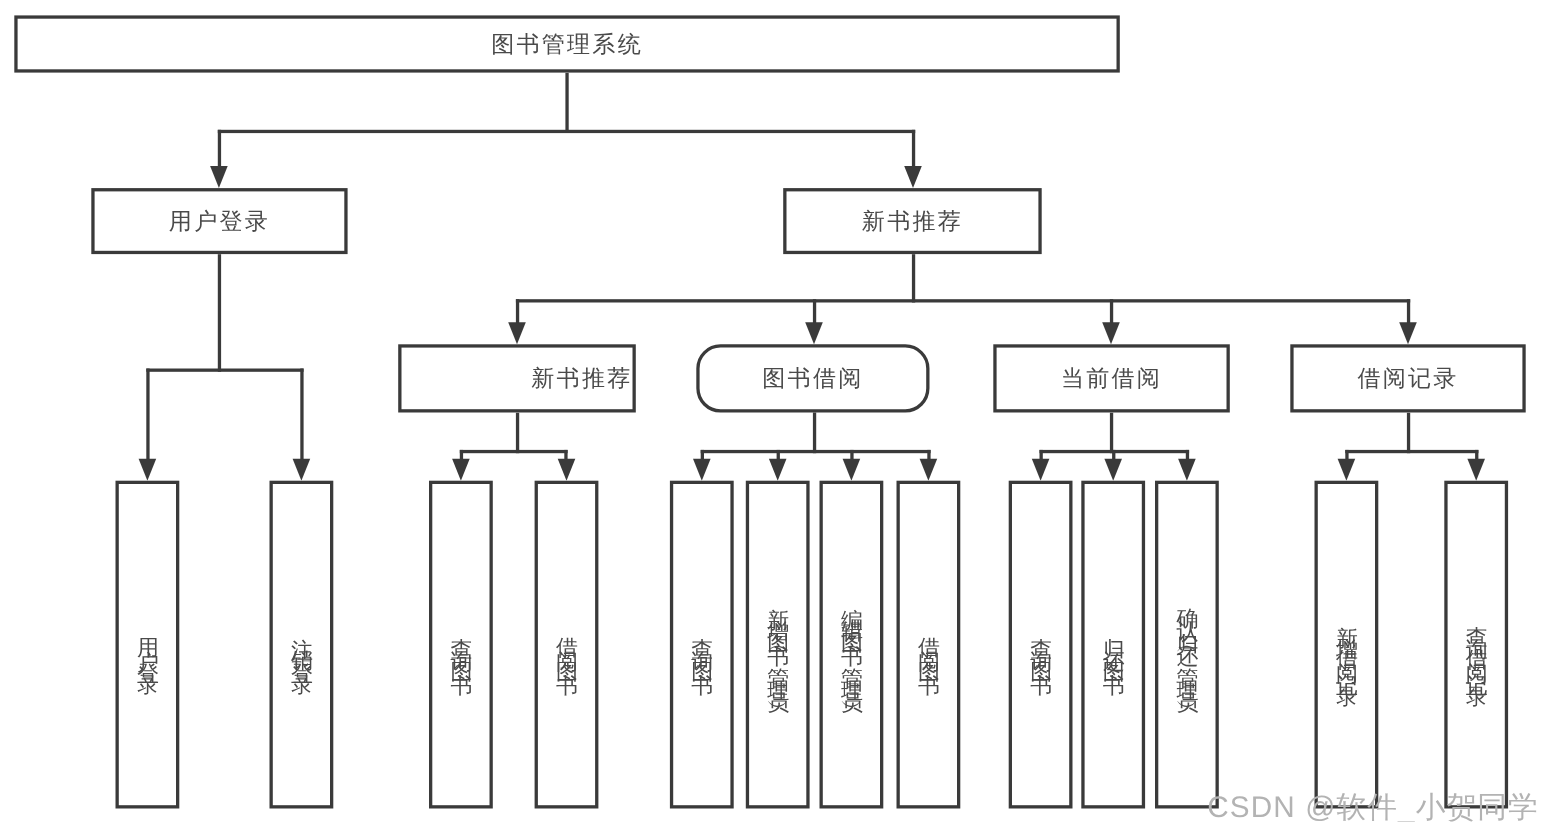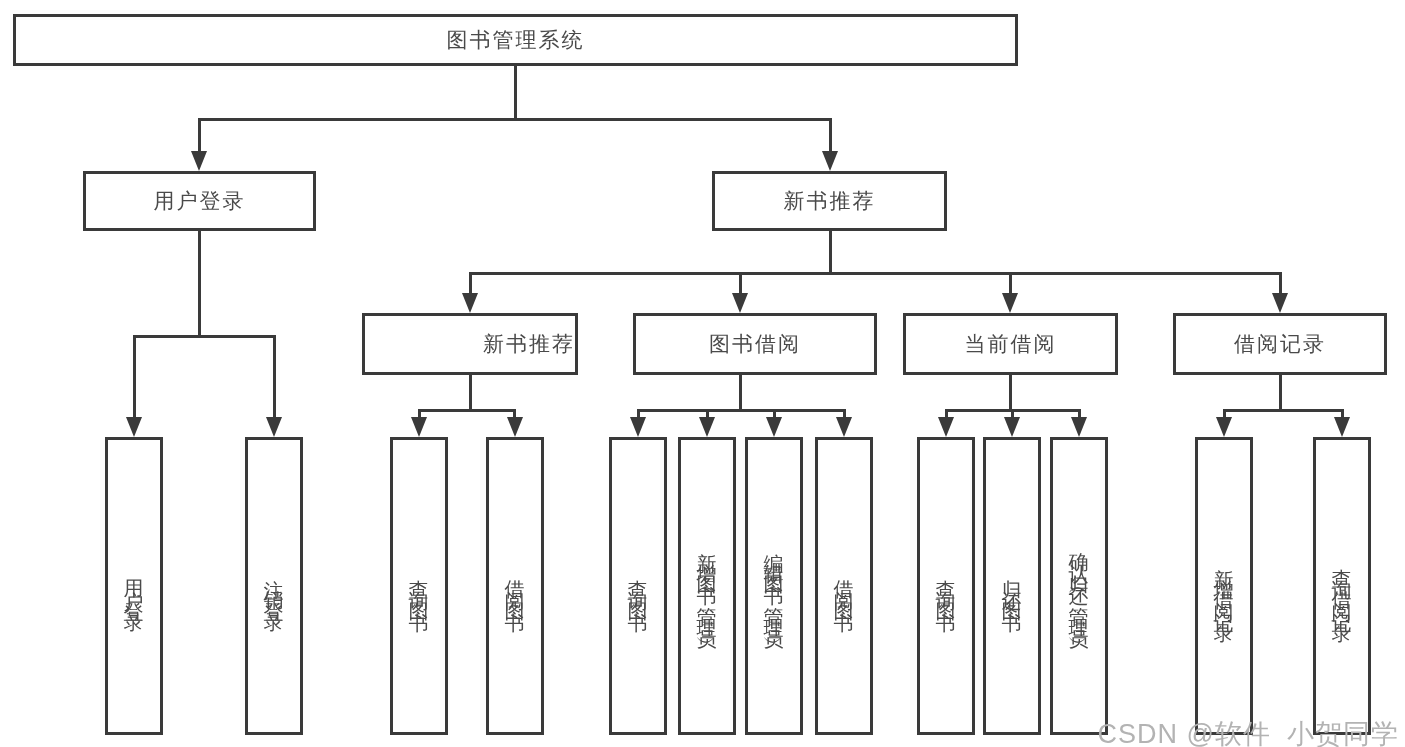--- a/index.html
+++ b/index.html
@@ -140,21 +140,21 @@
   </div>
 
   <div class="hbox" style="left:712px;top:171px;width:235px;height:60px;">
     <span>新书推荐</span>
   </div>
 
   <div class="hbox" style="left:362px;top:313px;width:216px;height:62px;justify-content:flex-end;">
     <span>新书推荐</span>
   </div>
 
-  <div class="hbox" style="left:633px;top:313px;width:244px;height:62px;">
+  <div class="hbox" style="left:633px;top:313px;width:212px;height:62px;border-radius:22px;">
     <span>图书借阅</span>
   </div>
 
   <div class="hbox" style="left:903px;top:313px;width:215px;height:62px;">
     <span>当前借阅</span>
   </div>
 
   <div class="hbox" style="left:1173px;top:313px;width:214px;height:62px;">
     <span>借阅记录</span>
   </div>

